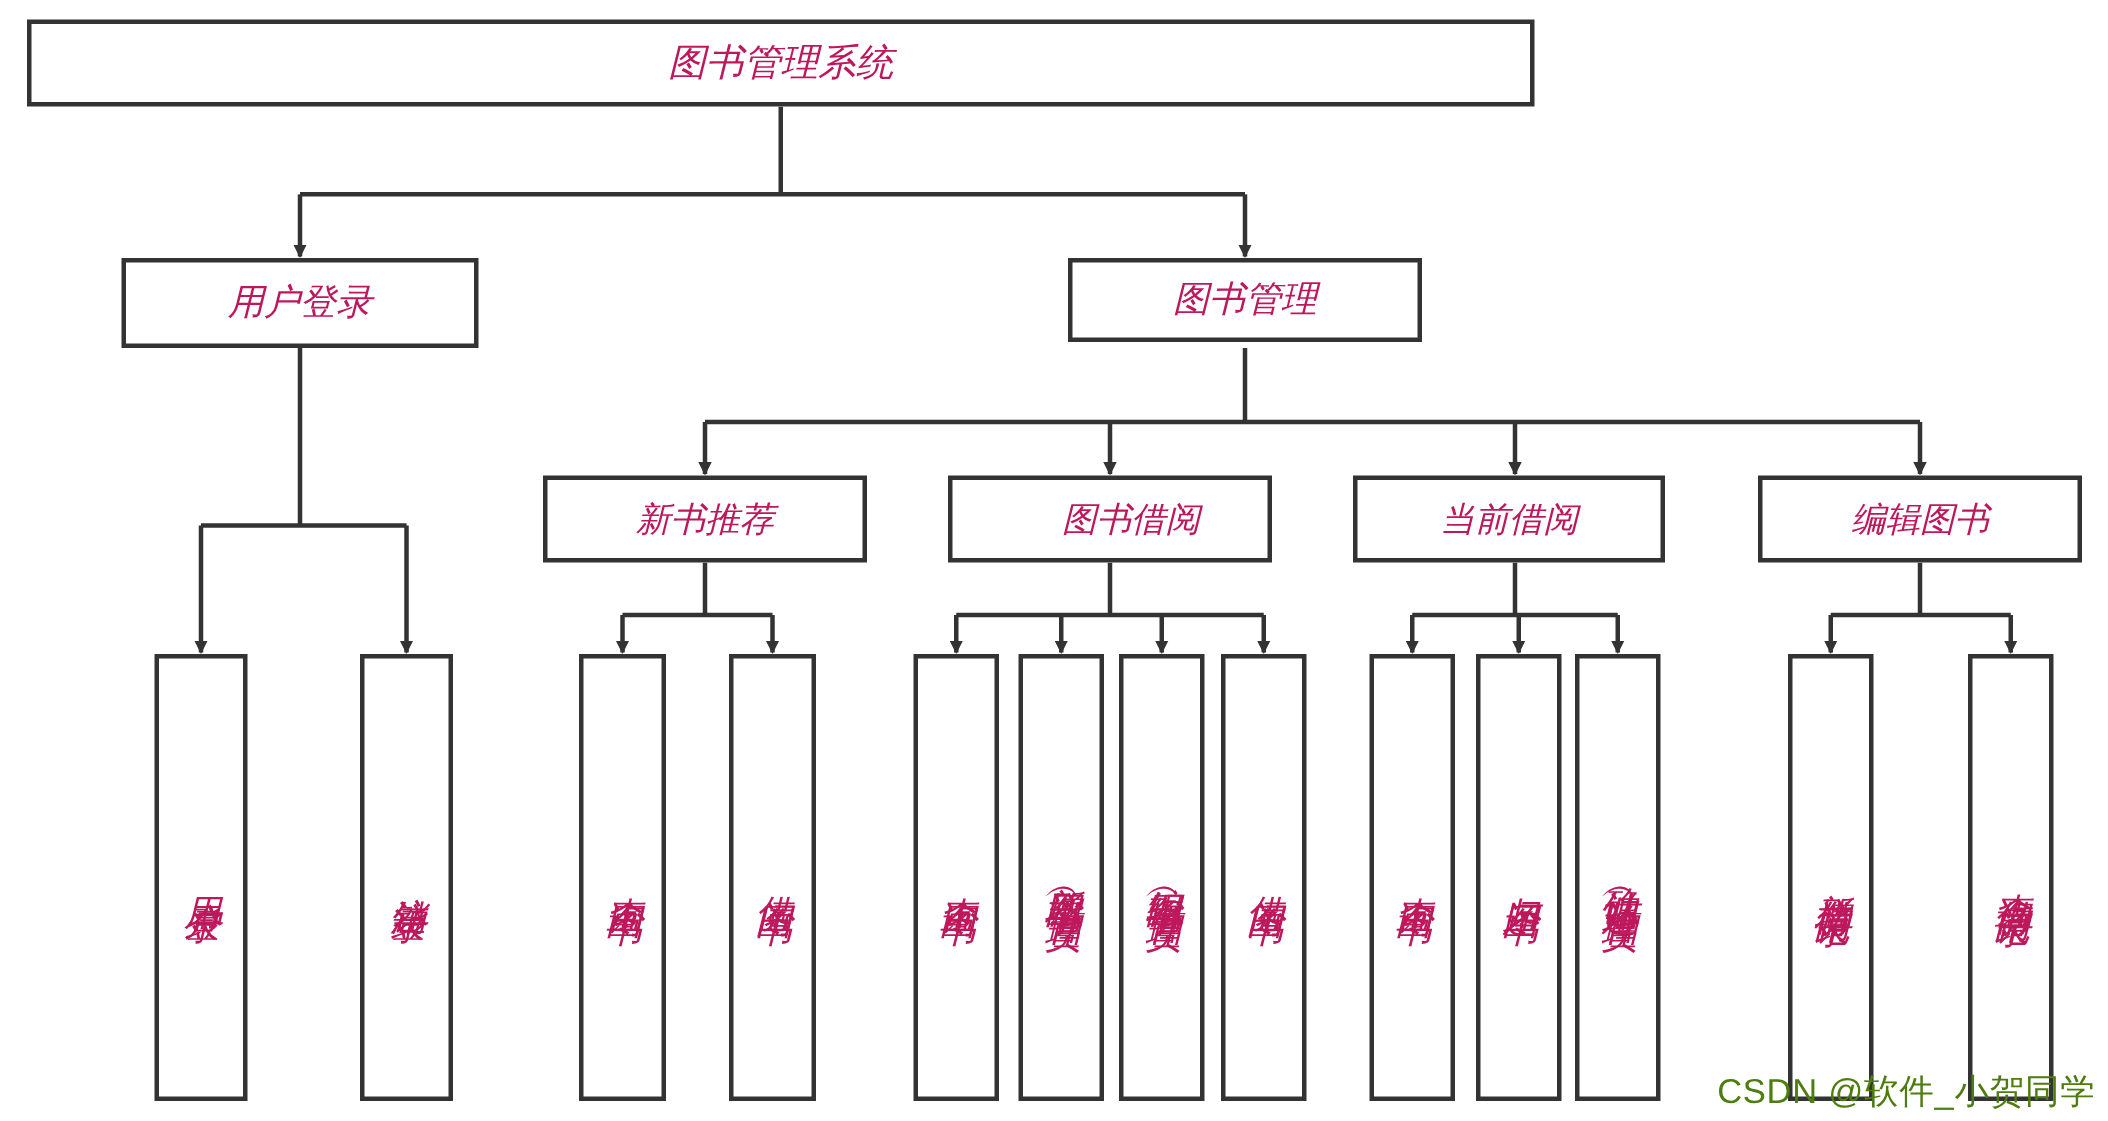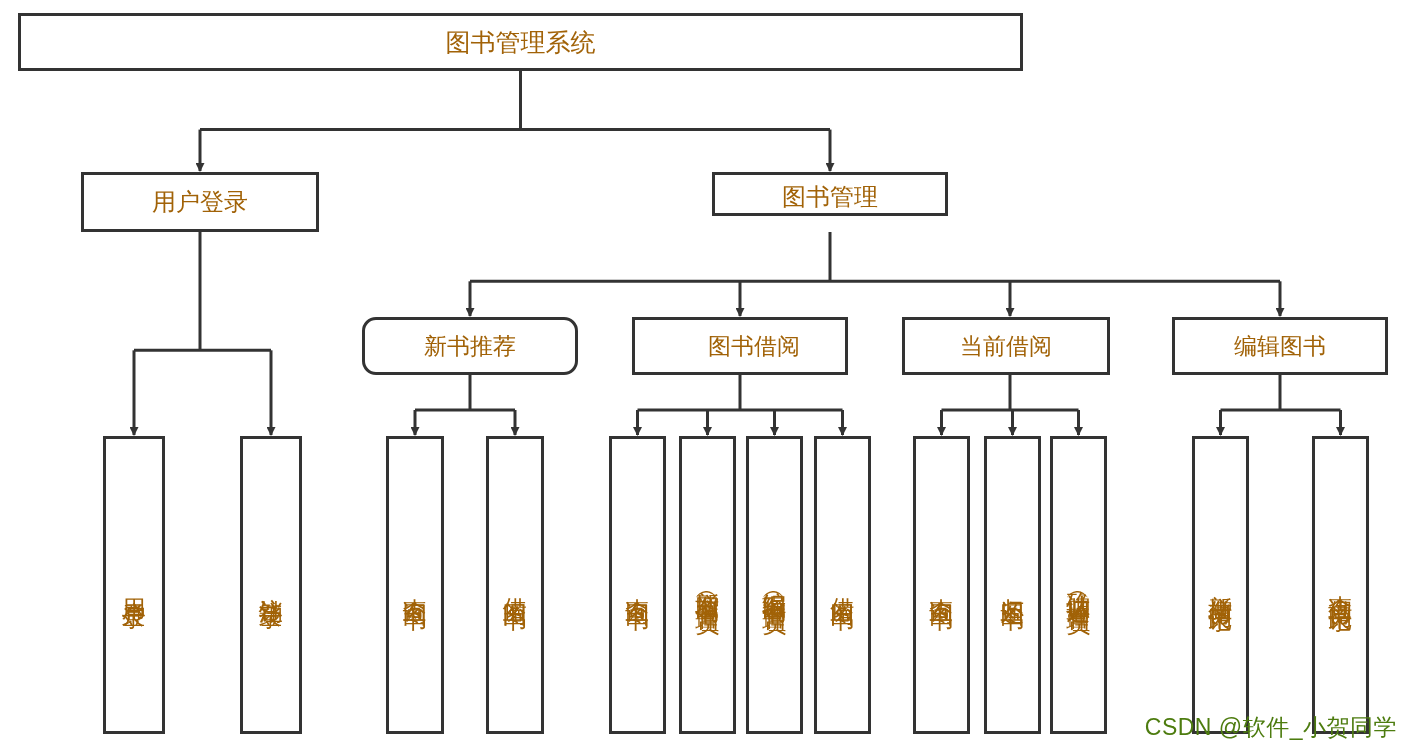--- a/index.html
+++ b/index.html
@@ -27,22 +27,23 @@
     pointer-events: none;
   }
   .node {
     position: absolute;
     box-sizing: border-box;
     border: 3px solid #333333;
     background: #ffffff;
     display: flex;
     align-items: center;
     justify-content: center;
-    color: #a16207;
+    color: #be185d;
     line-height: 1.32;
+    font-style: italic;
   }
   .node.level-root {
     font-size: 25px;
   }
   .node.level-two {
     font-size: 24px;
   }
   .node.level-three {
     font-size: 23px;
   }
@@ -123,24 +124,24 @@
       </g>
   </svg>
 
   <div id="node-layer">
       <div class="node level-root" style="left: 18px; top: 13px; width: 1005px; height: 58px;">
         <span class="node-label">图书管理系统</span>
       </div>
       <div class="node level-two" style="left: 81px; top: 172px; width: 238px; height: 60px;">
         <span class="node-label">用户登录</span>
       </div>
-      <div class="node level-two" style="left: 712px; top: 172px; width: 236px; height: 44px; align-items: flex-end;">
+      <div class="node level-two" style="left: 712px; top: 172px; width: 236px; height: 56px;">
         <span class="node-label">图书管理</span>
       </div>
-      <div class="node level-three" style="left: 362px; top: 317px; width: 216px; height: 58px; border-radius: 14px;">
+      <div class="node level-three" style="left: 362px; top: 317px; width: 216px; height: 58px;">
         <span class="node-label">新书推荐</span>
       </div>
       <div class="node level-three" style="left: 632px; top: 317px; width: 216px; height: 58px; padding-left: 28px;">
         <span class="node-label">图书借阅</span>
       </div>
       <div class="node level-three" style="left: 902px; top: 317px; width: 208px; height: 58px;">
         <span class="node-label">当前借阅</span>
       </div>
       <div class="node level-three" style="left: 1172px; top: 317px; width: 216px; height: 58px;">
         <span class="node-label">编辑图书</span>

